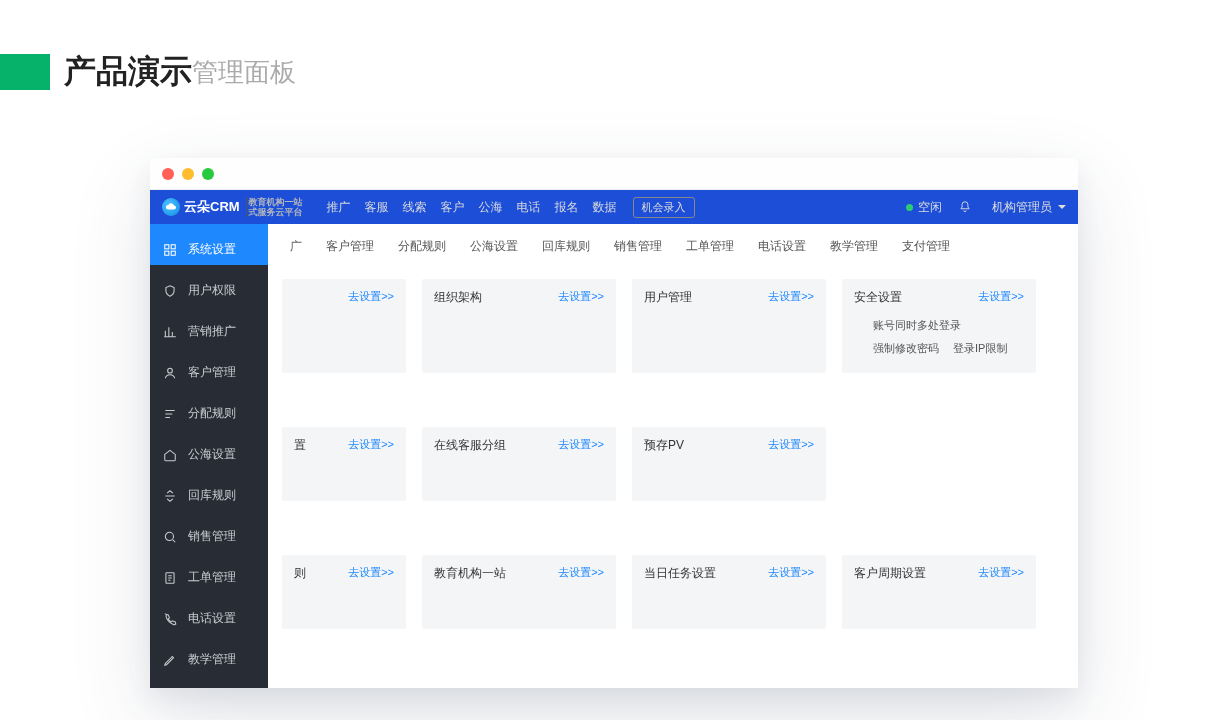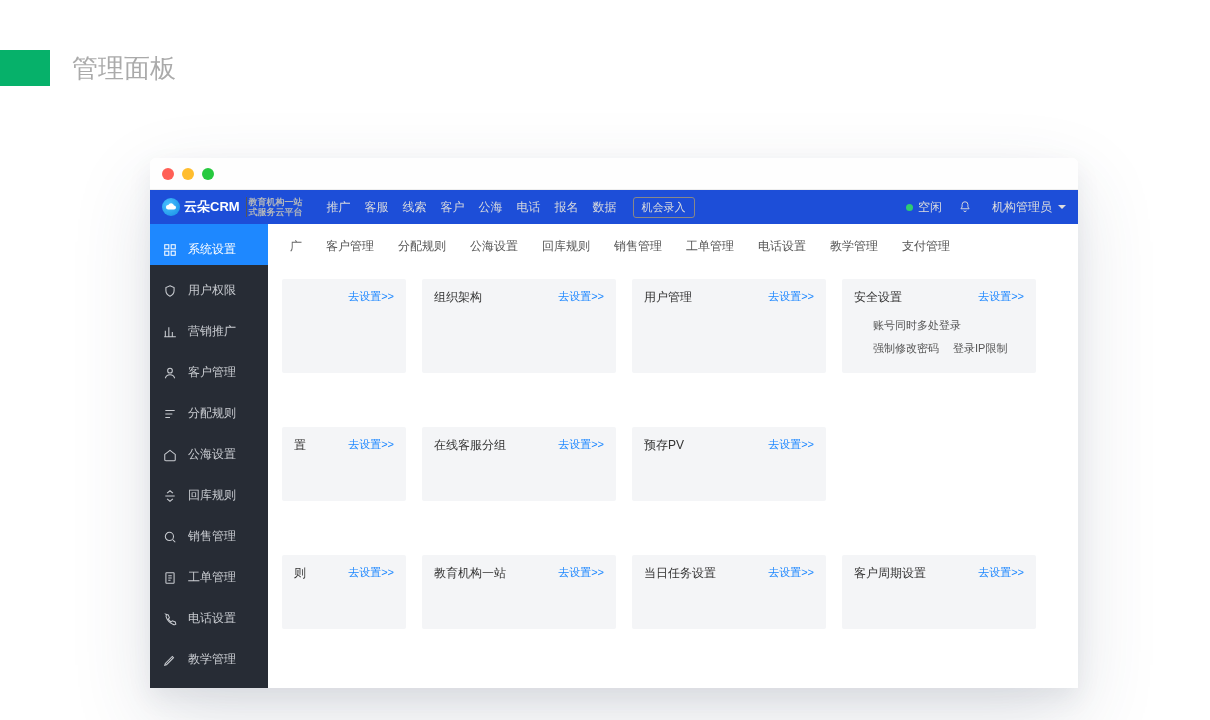--- a/index.html
+++ b/index.html
@@ -23,21 +23,20 @@
   }
   .page-title {
     font-size: 32px;
     font-weight: 700;
     color: #222;
     margin-left: 14px;
   }
   .page-subtitle {
     font-size: 26px;
     color: #aaaaaa;
-    margin-left: 22px;
     font-weight: 400;
   }
   .app-window {
     position: absolute;
     left: 150px;
     top: 158px;
     width: 928px;
     height: 530px;
     background: #fff;
     border-radius: 6px 6px 0 0;
@@ -160,20 +159,21 @@
   .taglist {
     margin-top:12px;display:flex;flex-wrap:wrap;gap:8px 14px;
     font-size:11px;color:#555;margin-left:19px;
   }
 </style>
 </head>
 <body>
 
 <div class="page-header">
   <div class="green-block"></div>
+  <div class="page-title">产品演示</div>
   <div class="page-subtitle">管理面板</div>
 </div>
 
 <div class="app-window">
 
   <div class="mac-bar">
     <div class="mac-dot mac-red"></div>
     <div class="mac-dot mac-yellow"></div>
     <div class="mac-dot mac-green"></div>
   </div>

